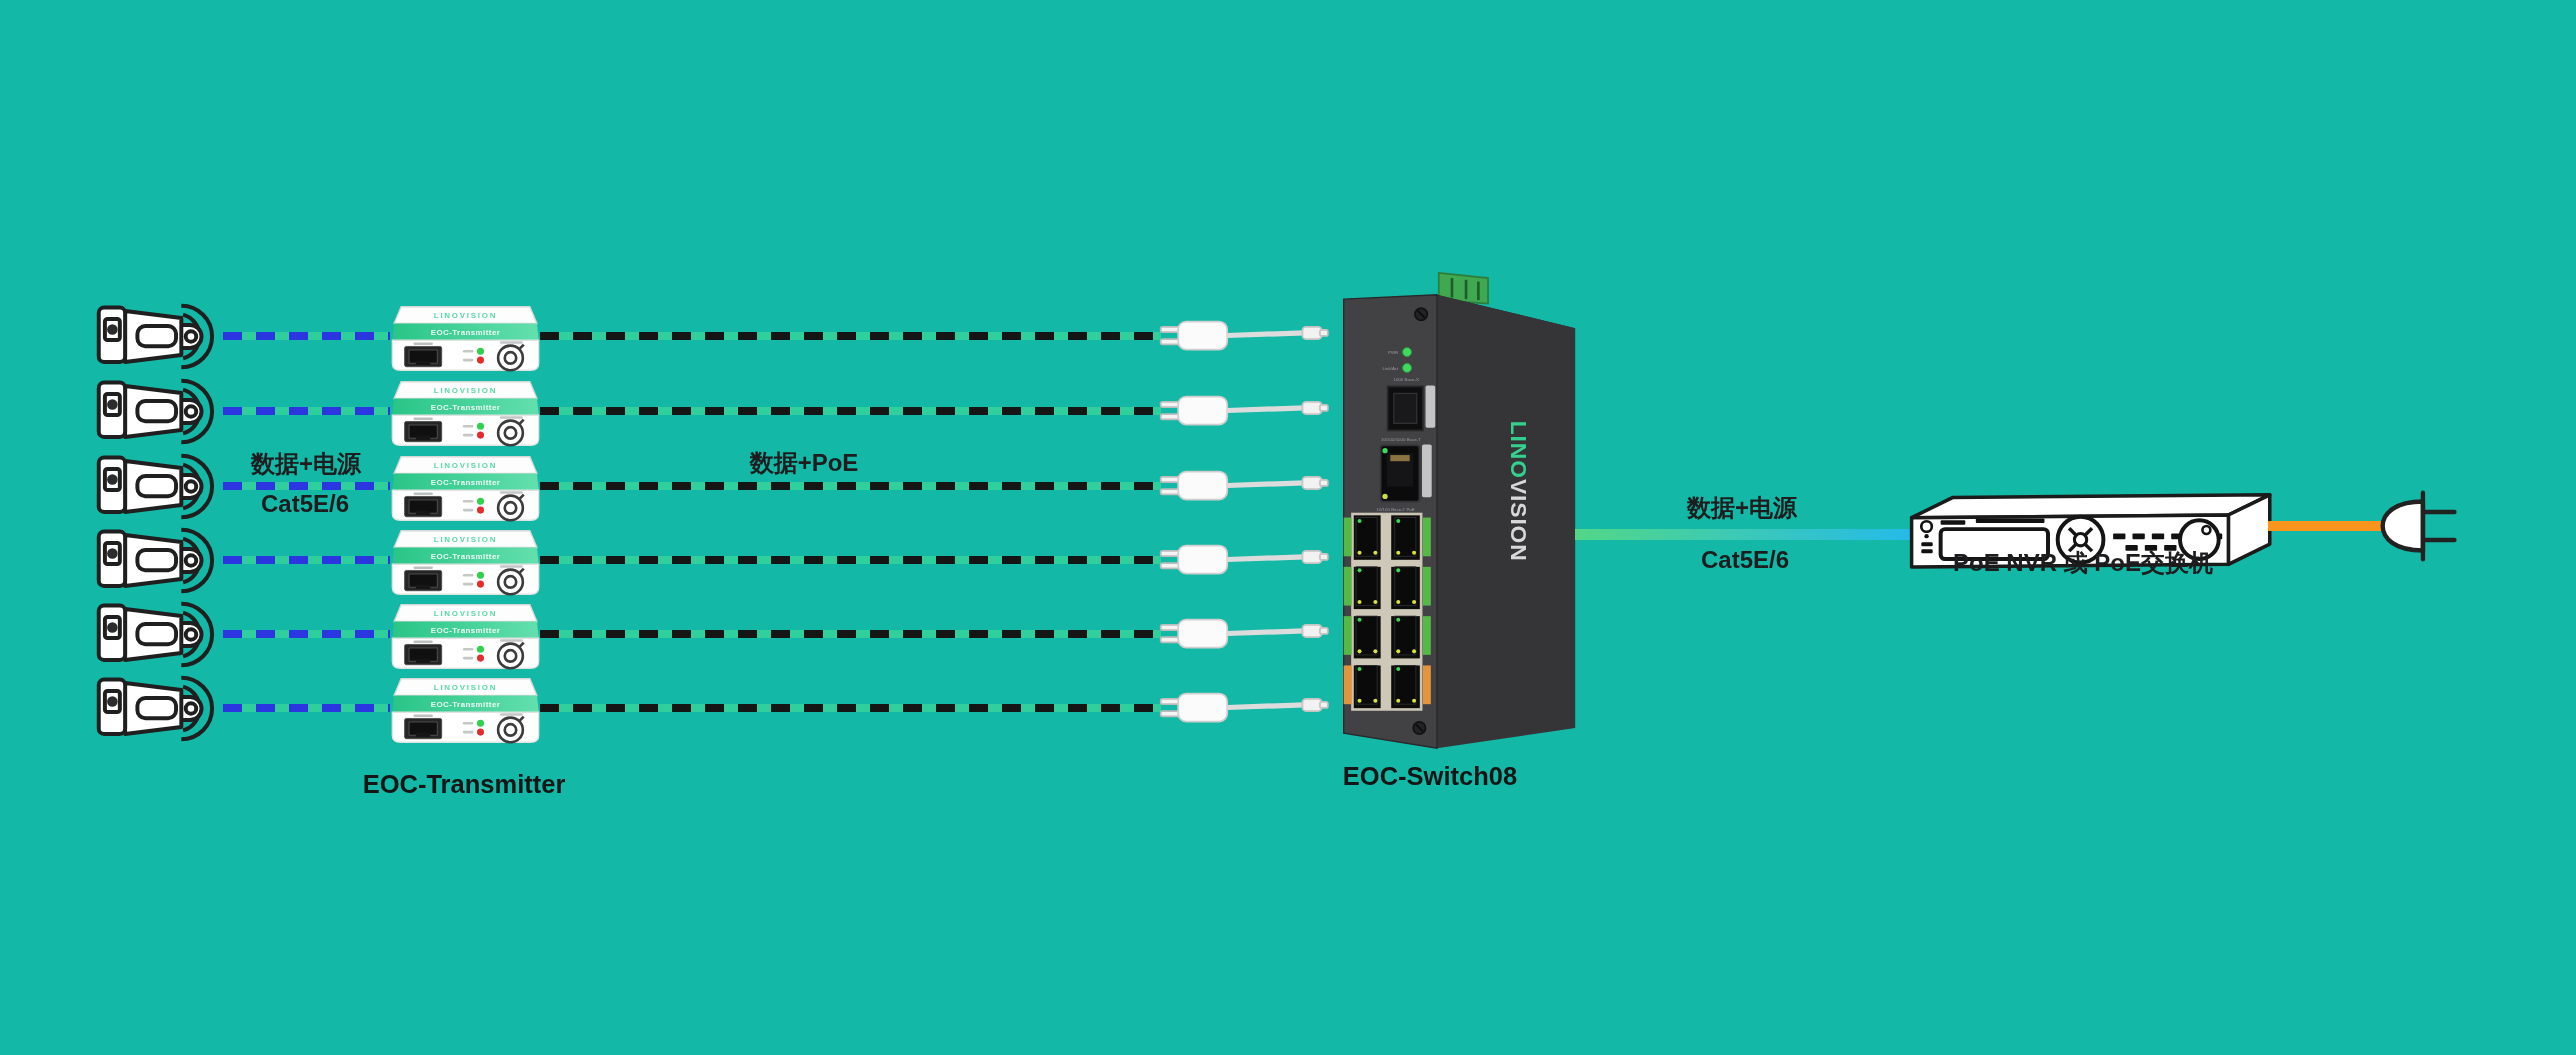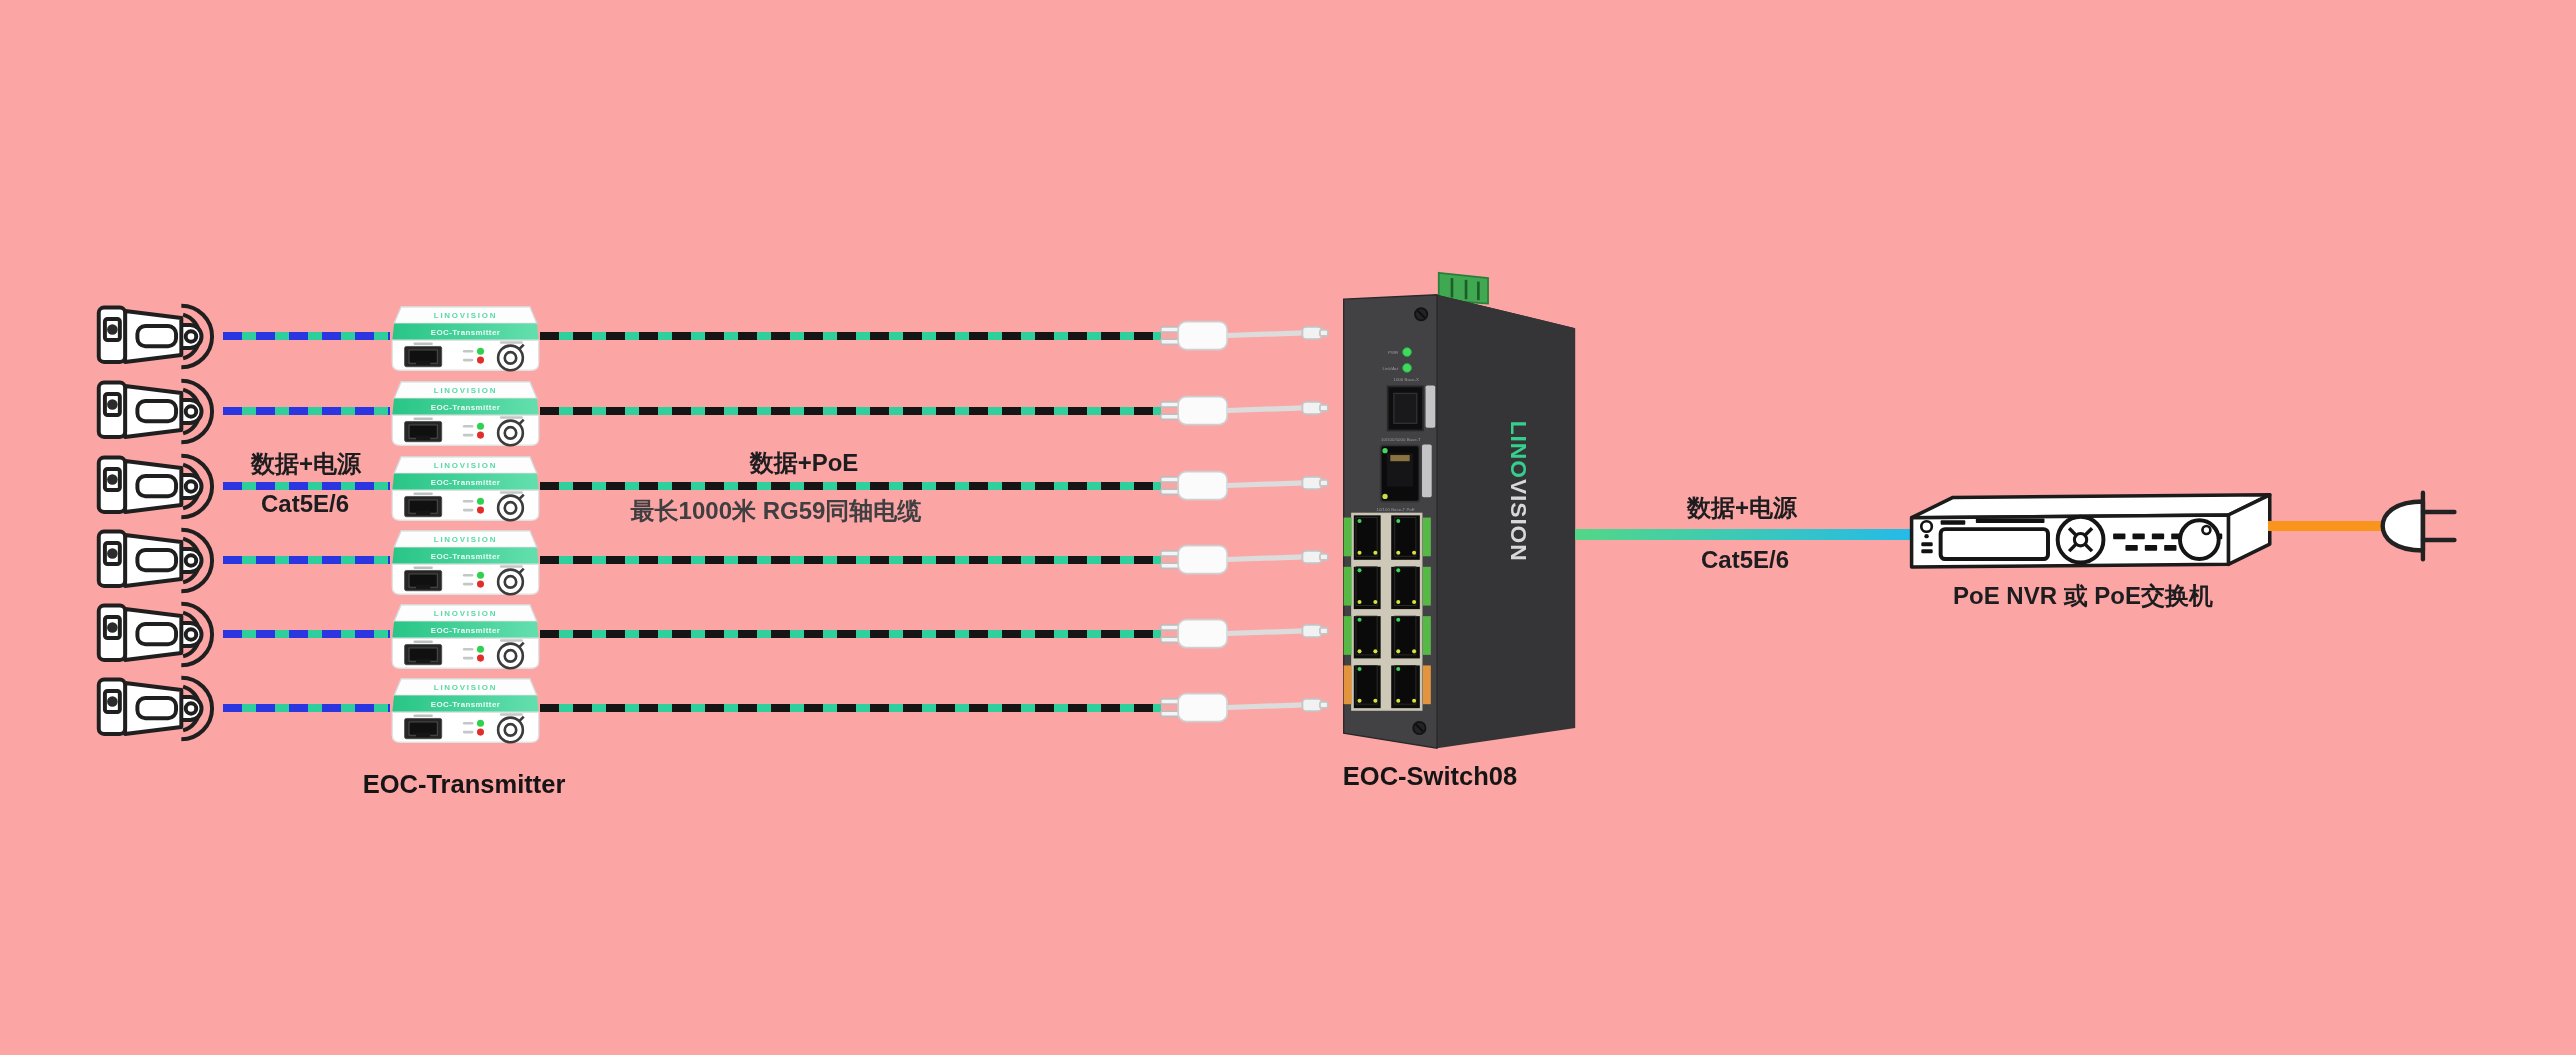--- a/index.html
+++ b/index.html
@@ -1,16 +1,16 @@
 <!DOCTYPE html>
 <html style="font-size:14px"><head>
 <meta charset="utf-8">
 <style>
   html,body{margin:0;padding:0;background:#fff;}
-  .stage{position:relative;width:2576px;height:1056px;background:#fca5a5;overflow:hidden;
+  .stage{position:relative;width:2576px;height:1056px;background:#14b8a6;overflow:hidden;
          font-family:"Liberation Sans","DejaVu Sans",sans-serif;}
   .row{position:absolute;left:0;width:100%;height:79px;}
   .camera-svg{position:absolute;left:97px;top:calc(50% - 33px);}
   .cable-a{position:absolute;left:223px;top:calc(50% - 4.4px);width:167px;height:8px;
            background:repeating-linear-gradient(90deg,#2c36e0 0 19.4px,#2ecf9d 19.4px 33px);}
   .transmitter-svg{position:absolute;left:387px;top:calc(50% - 33px);}
   .cable-b{position:absolute;left:540px;top:calc(50% - 4.4px);width:621px;height:8px;
            background:repeating-linear-gradient(90deg,#151515 0 19.4px,#2fd09e 19.4px 33px);}
   .connector-svg{position:absolute;left:1160px;top:calc(50% - 18.5px);}
   .lbl{position:absolute;transform:translate(-50%,-50%);white-space:nowrap;
@@ -508,21 +508,20 @@
   <svg class="abs" style="left:2377px;top:491px" width="84" height="70" viewBox="0 0 95 80">
     <path d="M52,12 C20,12 6,26 6,40 C6,54 20,68 52,68 Z" fill="#ffffff" stroke="#222" stroke-width="5" stroke-linejoin="round"></path>
     <line x1="52" y1="2" x2="52" y2="78" stroke="#222" stroke-width="5" stroke-linecap="round"></line>
     <line x1="52" y1="24" x2="88" y2="24" stroke="#222" stroke-width="5" stroke-linecap="round"></line>
     <line x1="52" y1="56" x2="88" y2="56" stroke="#222" stroke-width="5" stroke-linecap="round"></line>
   </svg>
 
   <div class="lbl" style="left:306px;top:464px">数据+电源</div>
   <div class="lbl" style="left:305px;top:504px">Cat5E/6</div>
   <div class="lbl" style="left:804px;top:463px">数据+PoE</div>
-  <div class="lbl sub" style="left:776px;top:511px">最长1000米 RG59同轴电缆</div>
   <div class="lbl" style="left:1742px;top:508px">数据+电源</div>
   <div class="lbl" style="left:1745px;top:560px">Cat5E/6</div>
   <div class="lbl strong" style="left:464px;top:784px">EOC-Transmitter</div>
   <div class="lbl strong" style="left:1430px;top:776px">EOC-Switch08</div>
-  <div class="lbl" style="left:2083px;top:596px">PoE NVR 或 PoE交换机</div>
+  <div class="lbl" style="left:2083px;top:563px">PoE NVR 或 PoE交换机</div>
 
 </div>
 
 
 </body></html>

